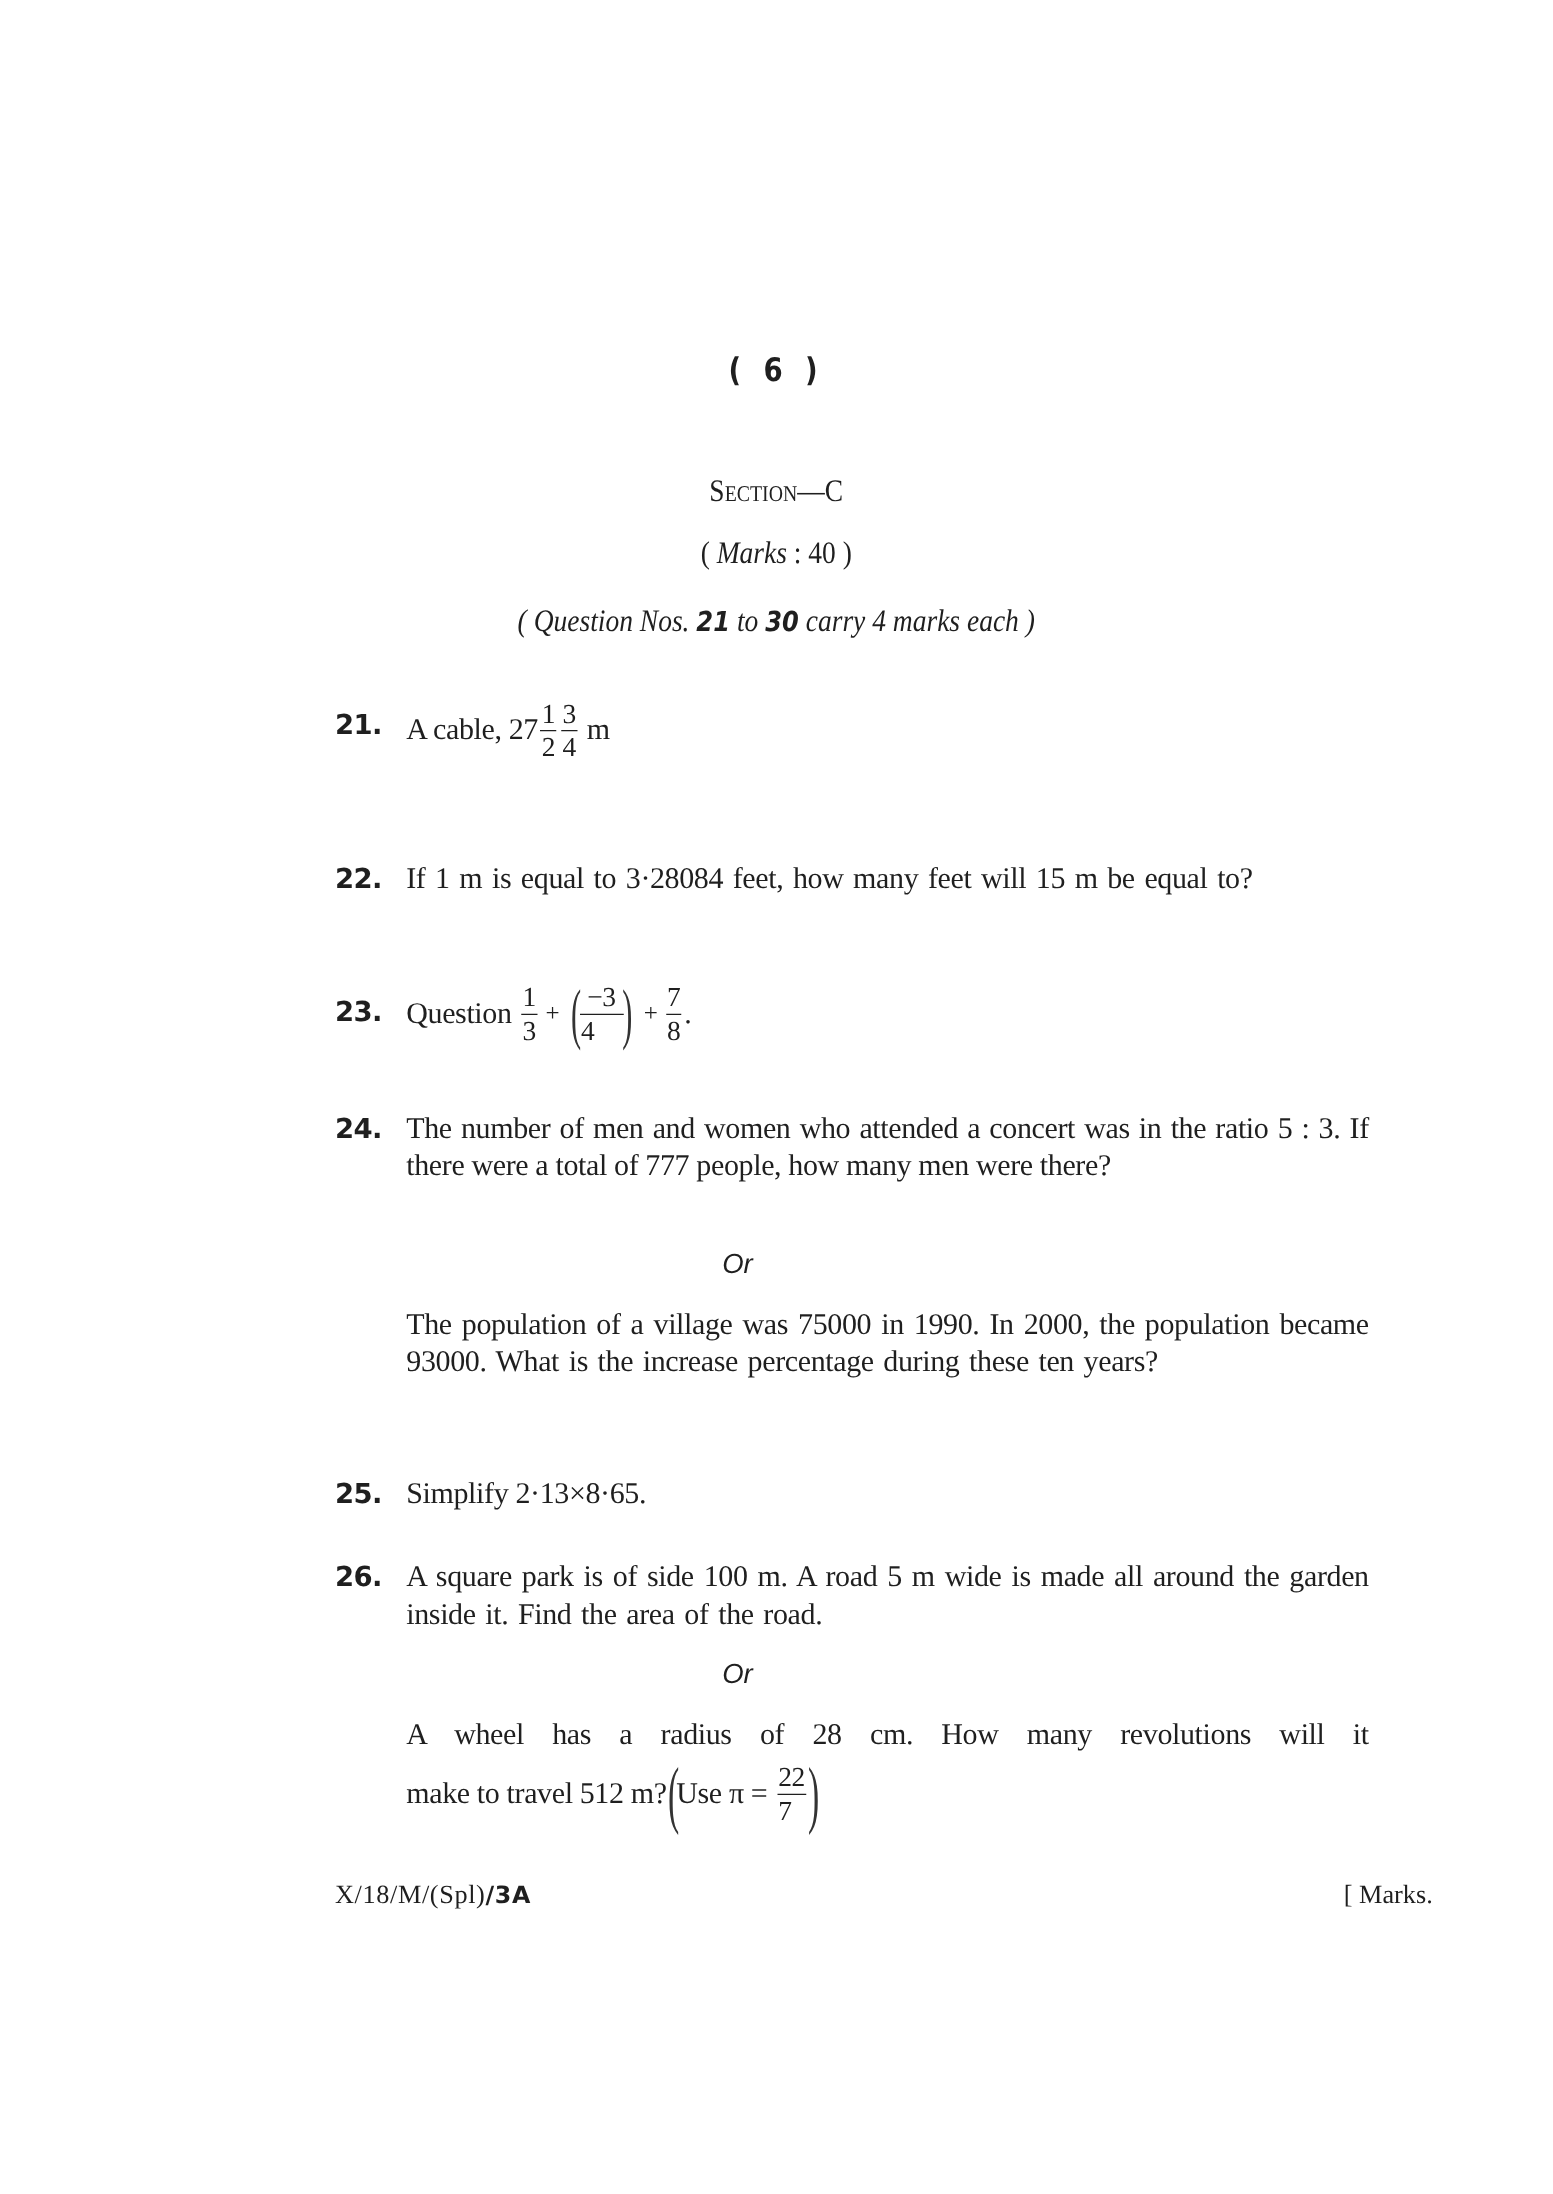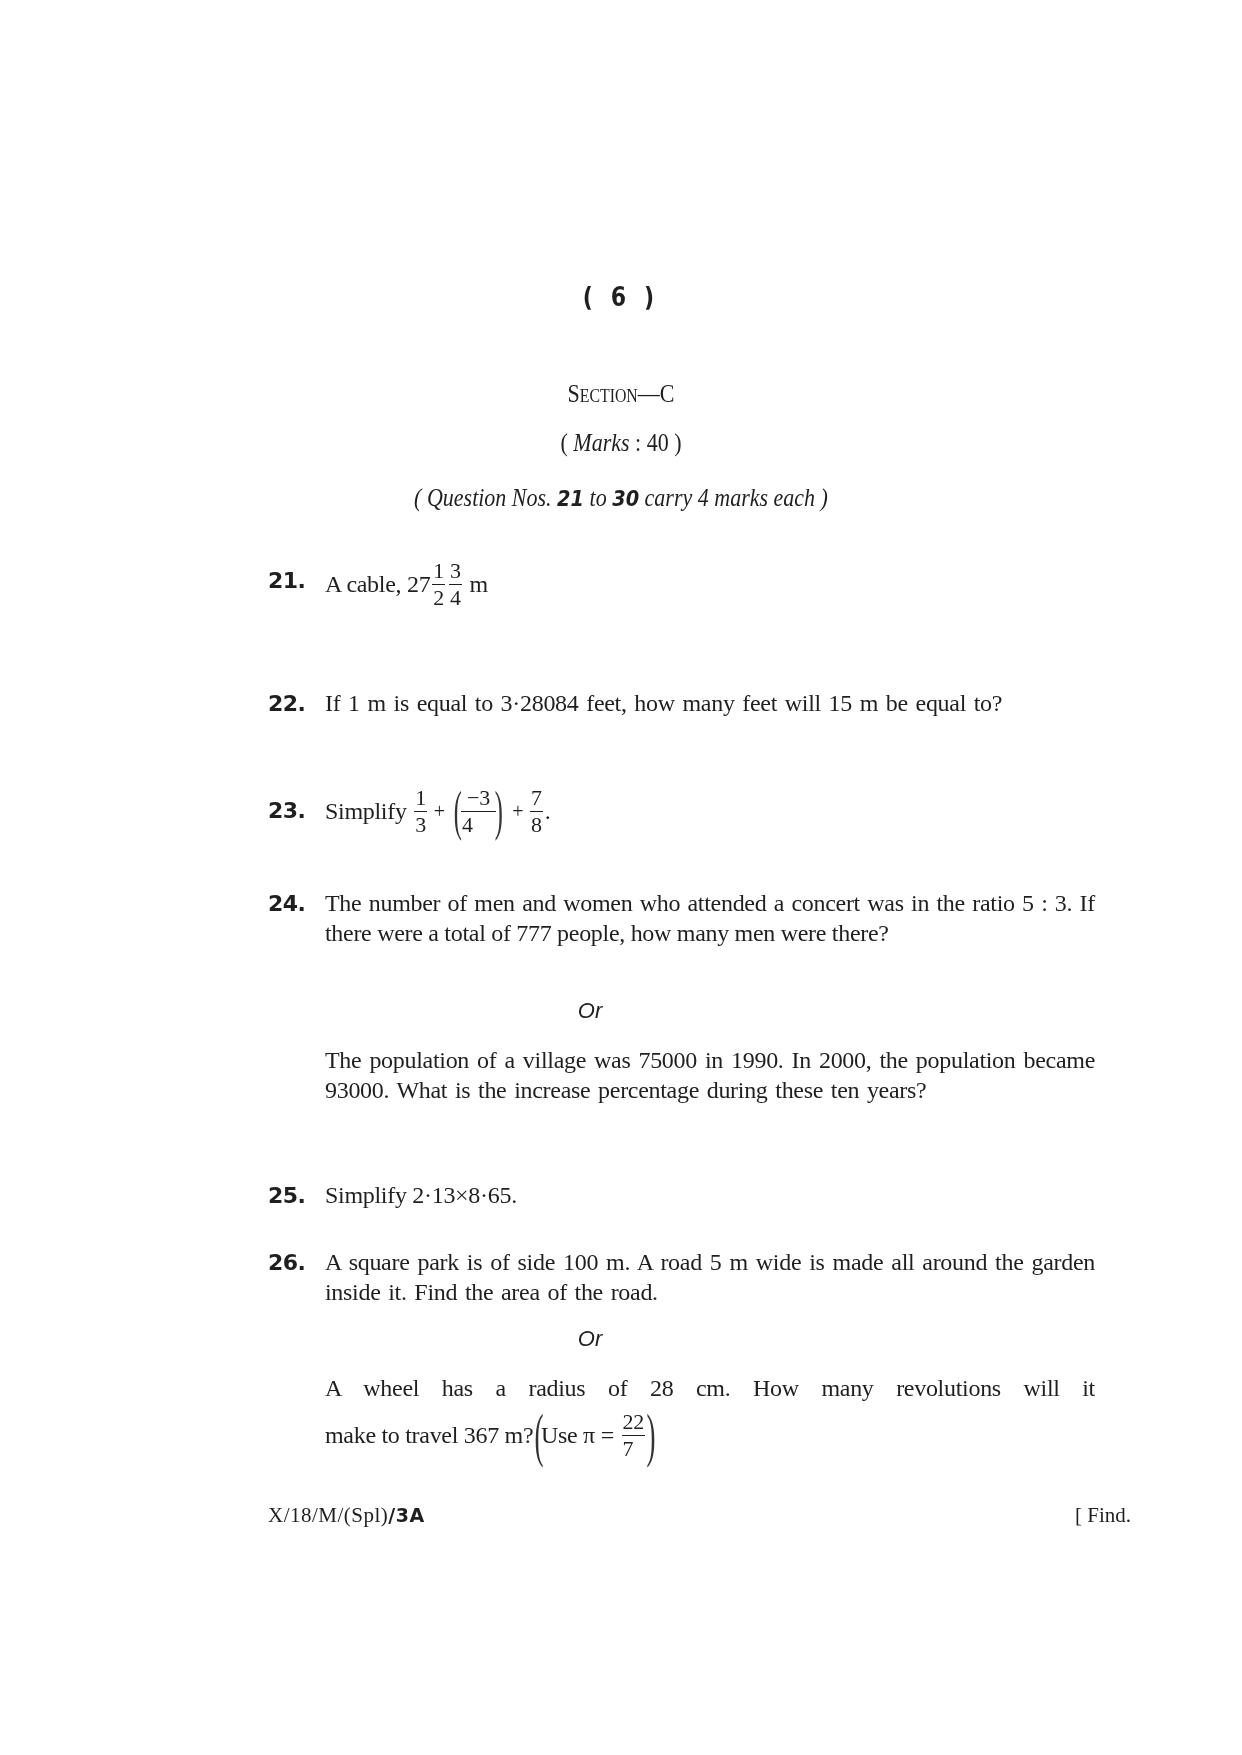--- a/index.html
+++ b/index.html
@@ -54,21 +54,21 @@
 </div>
 
 <div class="q" style="top:688px;">
   <div class="qnum" style="top:3px;">22.</div>
   <div class="qtext wide" style="top:0;">If 1 m is equal to 3·28084 feet, how many feet will 15 m be equal to?</div>
 </div>
 
 <div class="q" style="top:782px;">
   <div class="qnum" style="top:16px;">23.</div>
   <div class="qtext" style="top:0; display:flex; align-items:center; height:58px;">
-    <span style="white-space:pre;">Simplify </span>
+    <span style="white-space:pre;">Question </span>
     <span class="frac">
         <span class="num">1</span>
         <span class="den">3</span>
       </span>
     <span style="white-space:pre; font-size:20px;"> + </span>
     <span class="paren">(</span>
     <span class="frac" style="margin:0 -6px;">
         <span class="num" style="padding:0 6px 2px 6px;">−3</span>
         <span class="den">4</span>
       </span>
@@ -97,25 +97,25 @@
 </div>
 
 <div class="q" style="top:1247px;">
   <div class="qnum" style="top:3px;">26.</div>
   <div class="qtext wide" style="top:0;">A square park is of side 100 m. A road 5 m wide is made all around the garden inside it. Find the area of the road.</div>
 </div>
 <div class="abs or" style="top:1326px;">Or</div>
 <div class="q" style="top:1373px;">
   <div class="qtext wide" style="top:0; text-align:justify; text-align-last:justify;">A wheel has a radius of 28 cm. How many revolutions will it</div>
   <div class="qtext" style="top:34px; display:flex; align-items:center; height:56px;">
-    <span style="white-space:pre;">make to travel 367 m?</span>
+    <span style="white-space:pre;">make to travel 512 m?</span>
     <span class="paren" style="font-size:60px; margin-left:-4px;">(</span>
     <span style="white-space:pre; margin-left:-8px;">Use π = </span>
     <span class="frac">
         <span class="num">22</span>
         <span class="den">7</span>
       </span>
     <span class="paren" style="font-size:60px; margin-left:-6px;">)</span>
   </div>
 </div>
 
 <div class="abs footer-left"><span>X/18/M/(Spl)</span><b>/3A</b></div>
-<div class="abs footer-right">[ Find.</div>
+<div class="abs footer-right">[ Marks.</div>
 
 </body></html>

